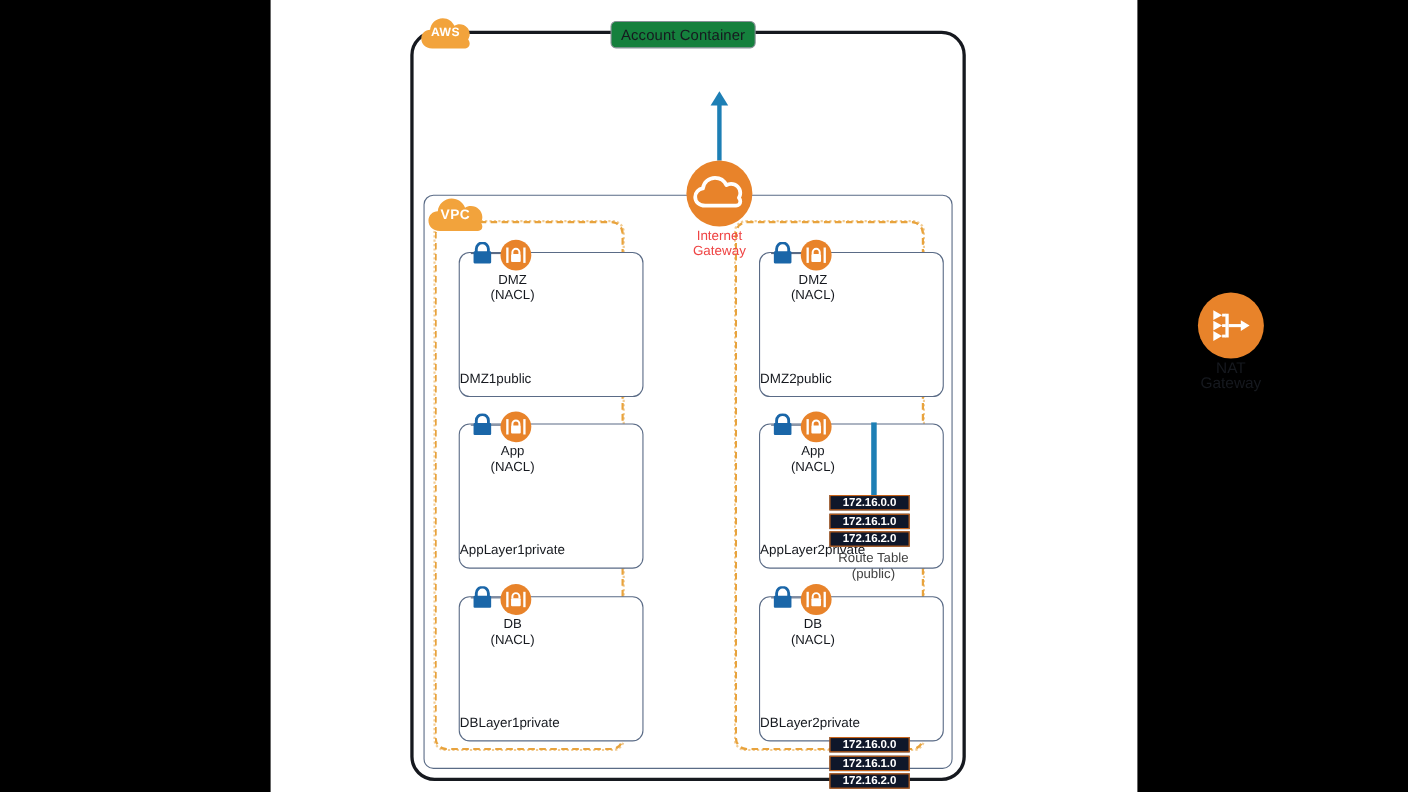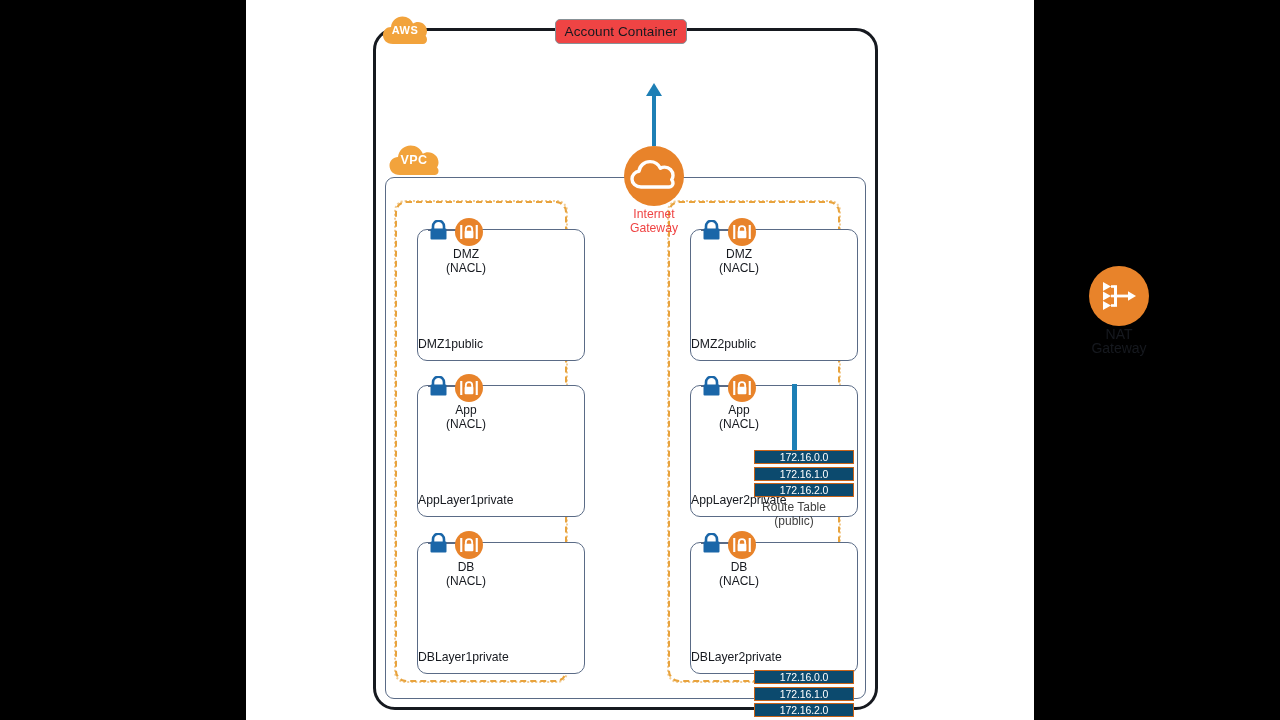--- a/index.html
+++ b/index.html
@@ -29,21 +29,21 @@
     width: 505px; height: 682px;
     border: 3.5px solid #16191f;
     border-radius: 22px;
     box-sizing: border-box;
     background: #ffffff;
   }
   #account-title {
     position: absolute;
     left: 309px; top: 19px;
     width: 132px; height: 25px;
-    background: #ef4444;
+    background: #15803d;
     border: 1.3px solid #879196;
     border-radius: 5px;
     box-sizing: border-box;
     display: flex; align-items: center; justify-content: center;
     font-size: 13.5px; color: #16191f;
     letter-spacing: .1px;
     z-index: 6;
   }
 
   
@@ -55,21 +55,21 @@
     font-weight: bold;
     letter-spacing: .4px;
   }
   .cloud-shape {
     position: absolute;
     inset: 0;
   }
   .cloud-tag span { position: relative; z-index: 2; }
 
   #aws-tag { left: 136px; top: 14px; width: 46px; height: 32px; font-size: 11px; }
-  #vpc-tag { left: 142px; top: 143px; width: 52px; height: 34px; font-size: 12.5px; }
+  #vpc-tag { left: 142px; top: 178px; width: 52px; height: 34px; font-size: 12.5px; }
 
   
   #vpc-box {
     position: absolute;
     left: 139px; top: 177px;
     width: 481px; height: 522px;
     border: 1.3px solid #5a6b86;
     border-radius: 9px;
     box-sizing: border-box;
   }
@@ -192,29 +192,29 @@
   }
 
   
   .route-table {
     position: absolute;
     width: 80px;
     z-index: 5;
     text-align: center;
   }
   .rt-entry {
-    width: 100px; height: 14px;
+    width: 73px; height: 14px;
     margin-bottom: 2.5px;
-    background: #0c4a6e;
+    background: #0f172a;
     border: 1px solid #c9641a;
     box-sizing: border-box;
     color: #ffffff;
     font-size: 10.5px;
     line-height: 12px;
-    font-weight: normal;
+    font-weight: bold;
     letter-spacing: -.1px;
   }
   .rt-caption {
     margin-top: 2px;
     font-size: 12px;
     line-height: 14px;
     color: #404040;
     white-space: nowrap;
   }
   #rt-public  { left: 368px; top: 272px; }

